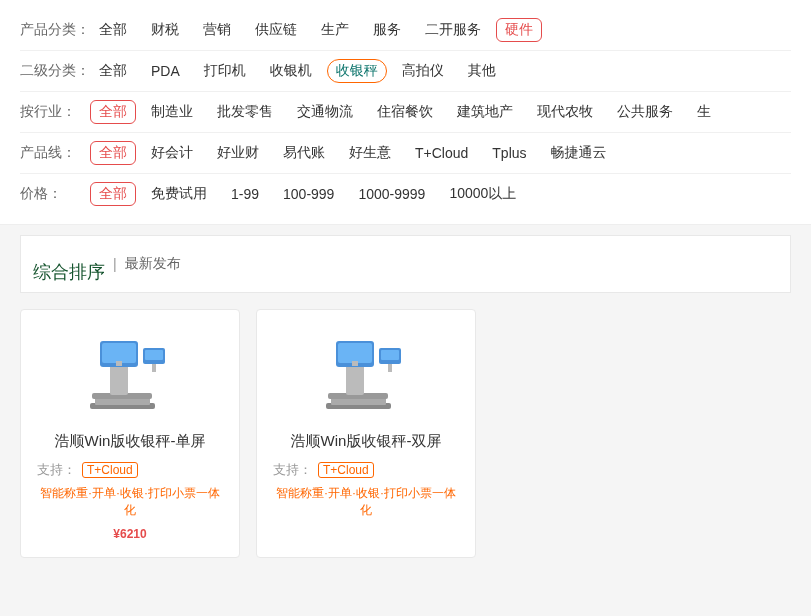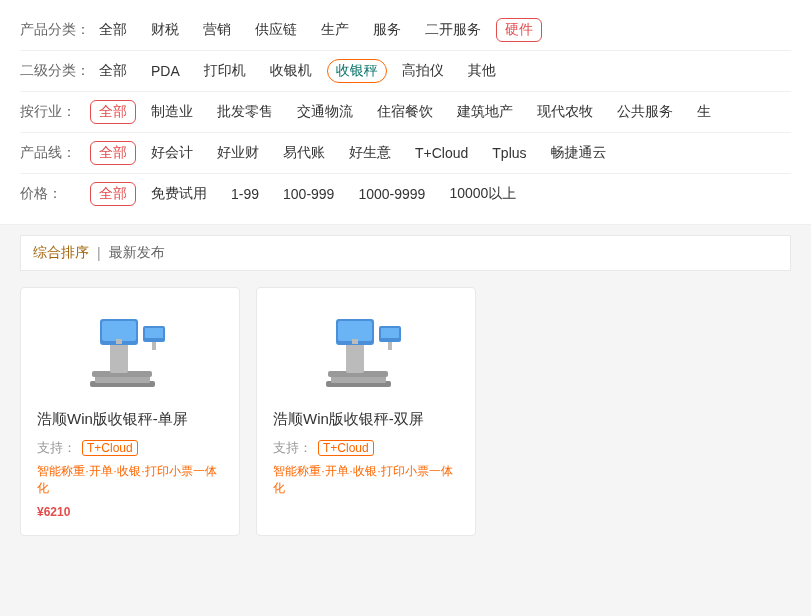--- a/index.html
+++ b/index.html
@@ -60,37 +60,39 @@
       background: #fff;
       margin: 10px 20px 0 20px;
       padding: 8px 12px;
       border: 1px solid #e8e8e8;
       display: flex;
       align-items: center;
       gap: 0;
     }
     .sort-item {
       cursor: pointer;
-      color: #a16207;
-      font-size: 14px;
+      color: #14532d;
+      font-size: 18px;
+      margin-top: 16px;
     }
     .sort-divider {
       color: #999;
       margin: 0 8px;
     }
     .sort-item-normal {
       cursor: pointer;
       color: #666;
       font-size: 14px;
     }
     .product-grid {
       display: flex;
       flex-wrap: wrap;
       gap: 16px;
       padding: 16px 20px;
+      text-align: center;
     }
     .product-card {
       background: #fff;
       border: 1px solid #e8e8e8;
       border-radius: 4px;
       width: 220px;
       padding: 20px 16px 16px;
       cursor: pointer;
     }
     .product-image {

